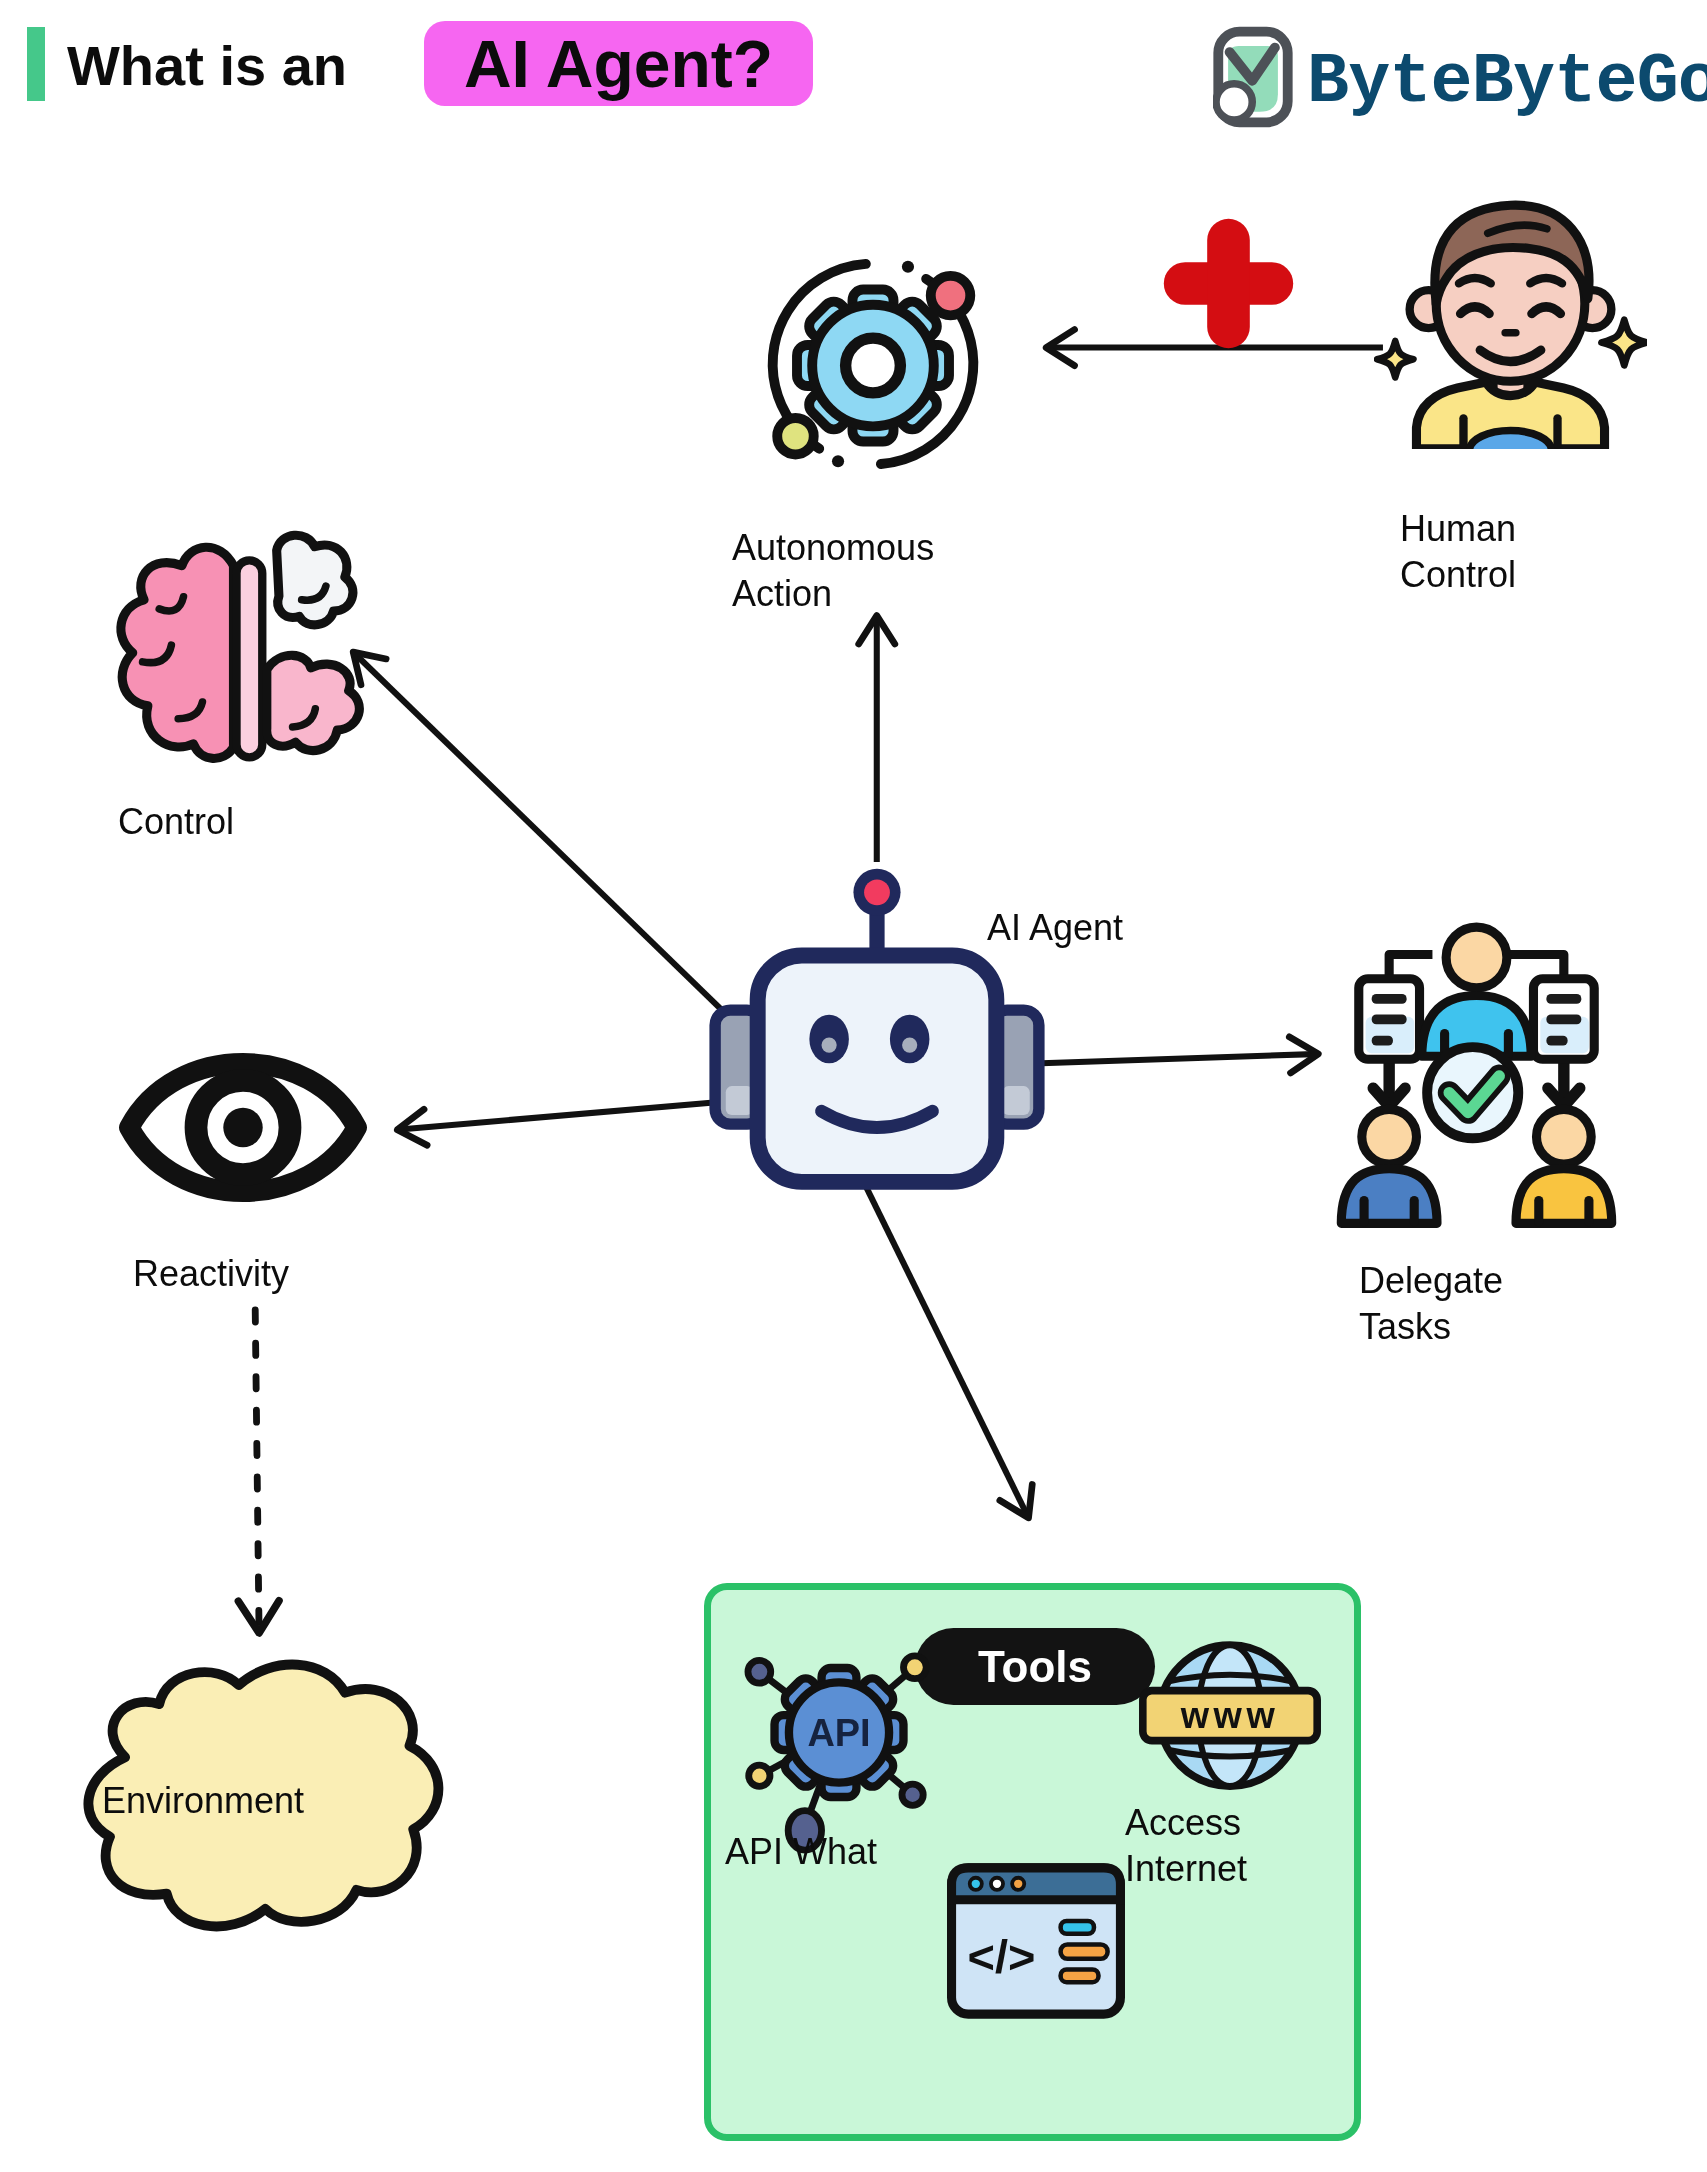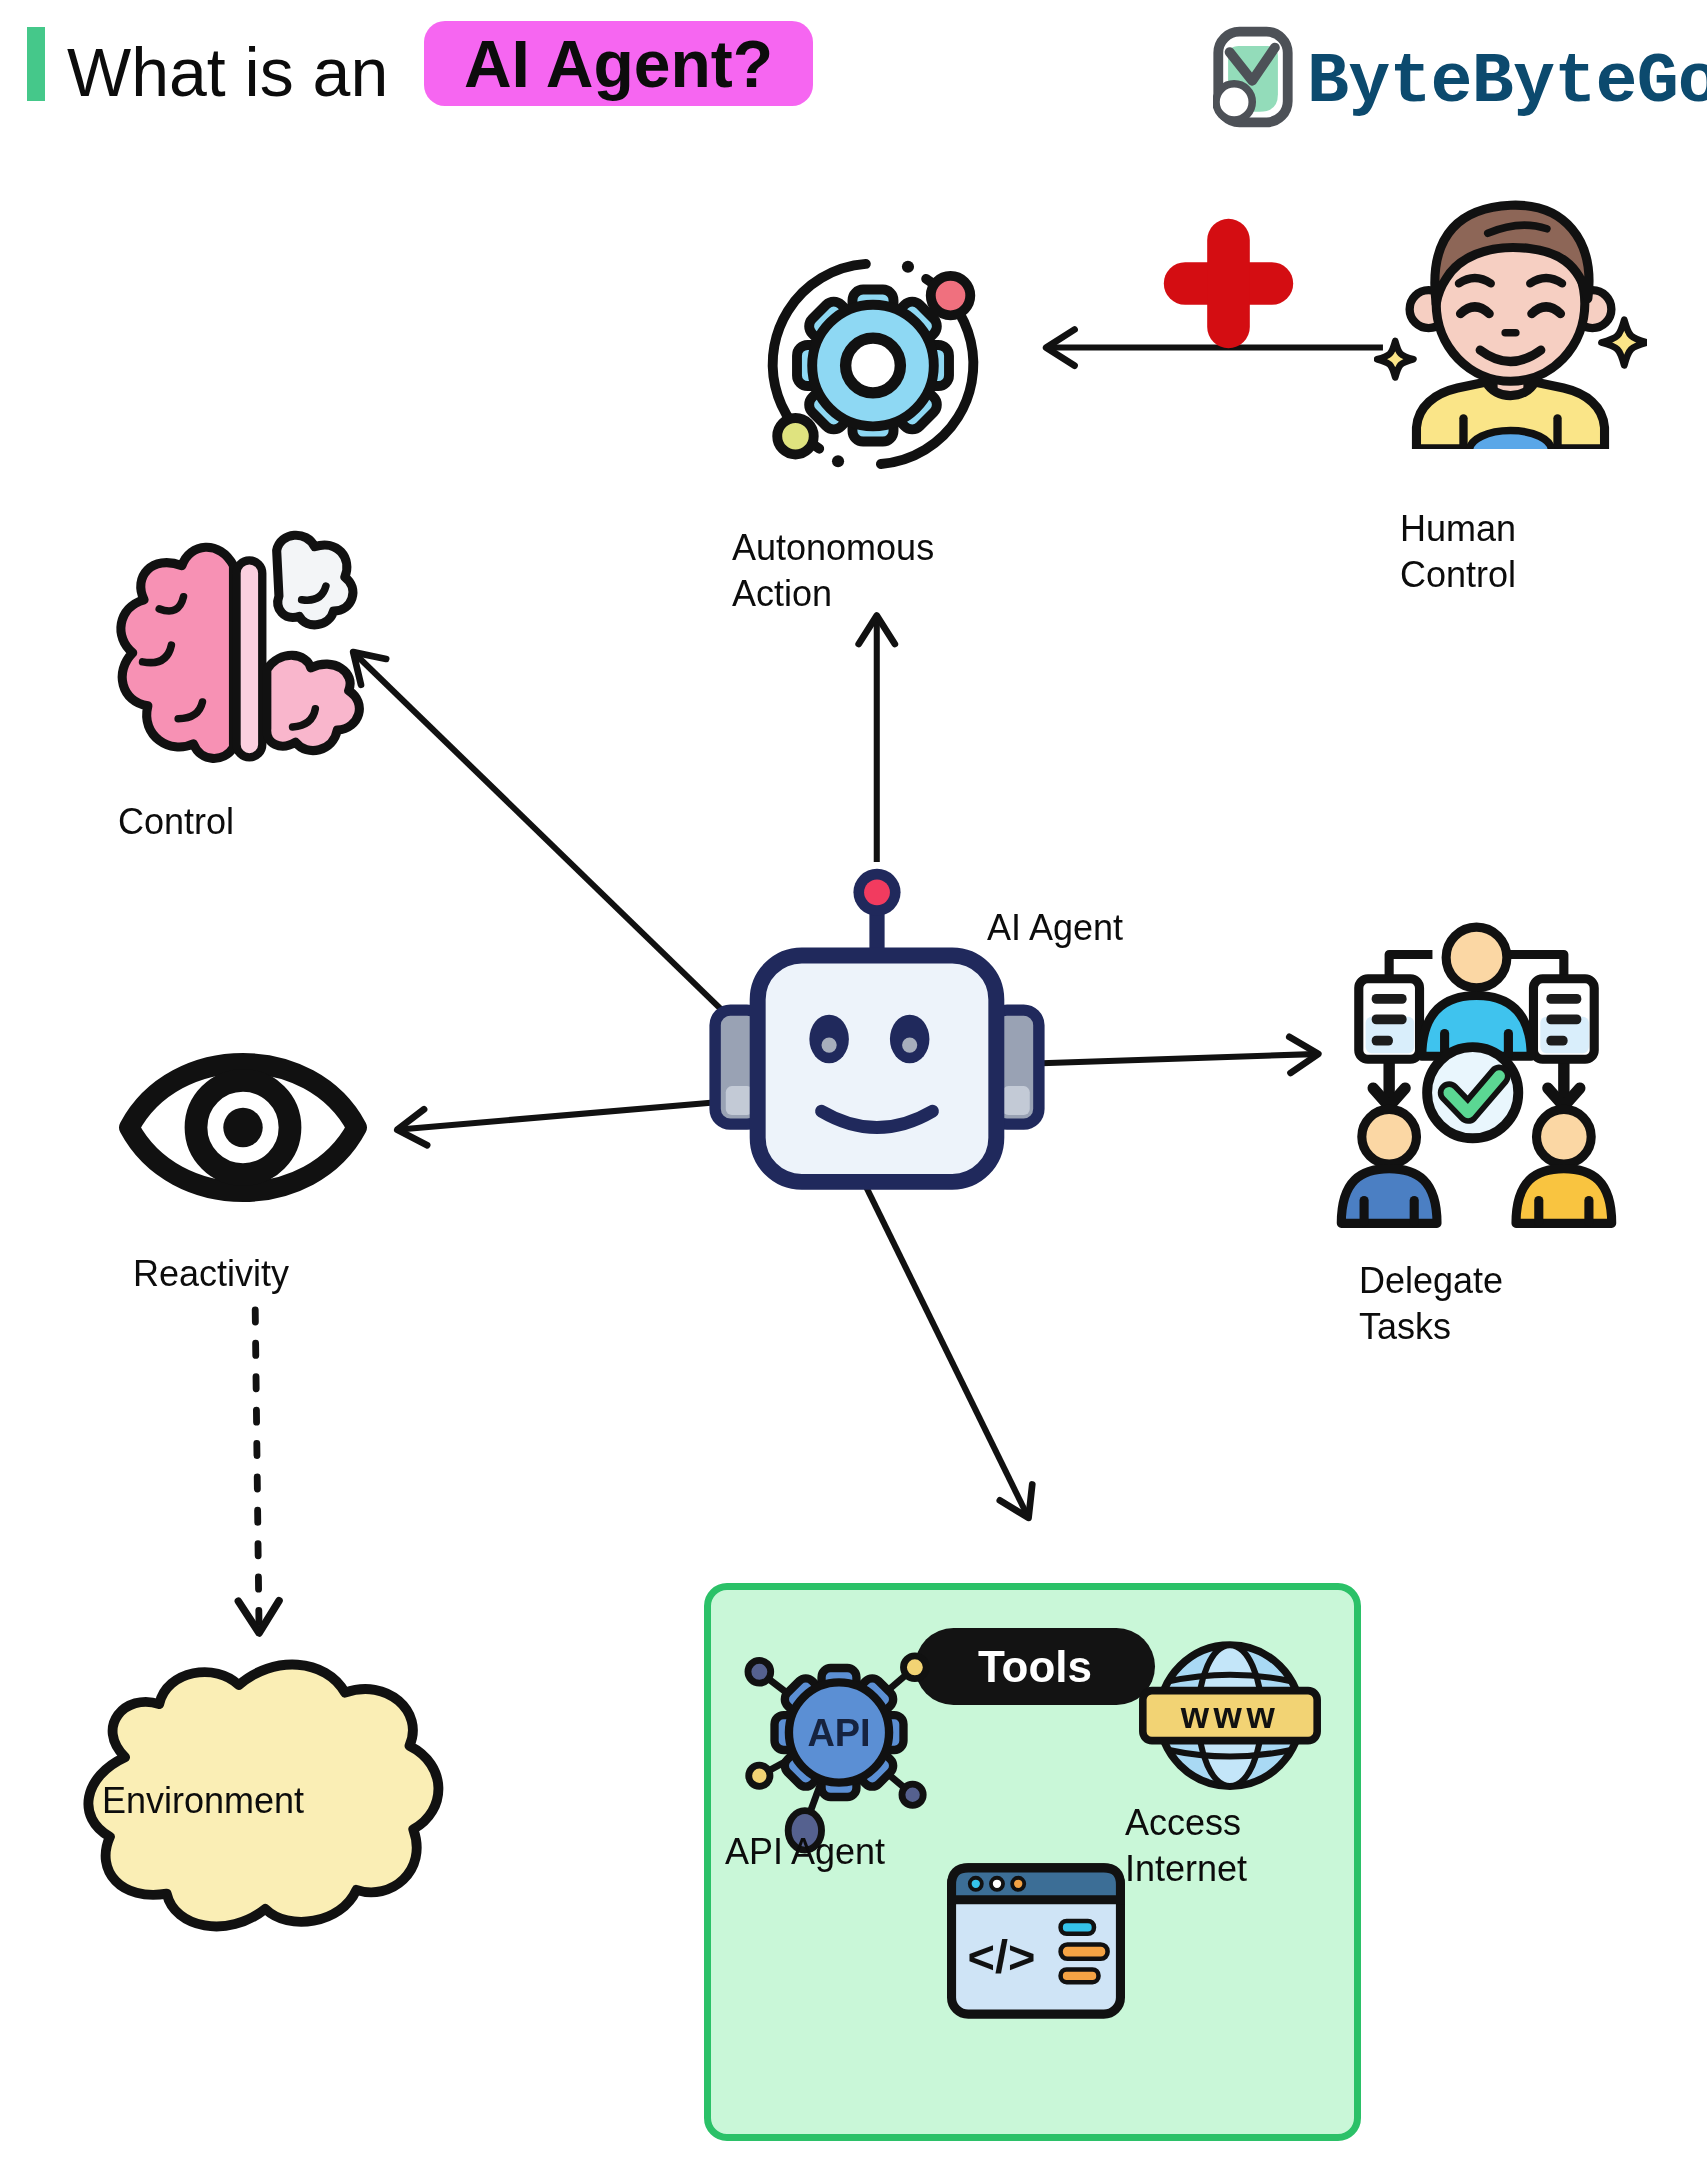--- a/index.html
+++ b/index.html
@@ -1,21 +1,21 @@
 <!DOCTYPE html>
 <html style="--c-accent_green: #45c88a; --c-highlight_pink: #f666f1; --c-plus_red: #d40d12; --c-tools_border: #2bc168; --c-tools_bg: #c9f7d8; --c-pill_bg: #131313; --c-arrow_black: #111111;font-size:12px"><head>
 <meta charset="utf-8">
 <style>
   html,body{margin:0;padding:0;background:#fff;}
   .canvas{position:relative;width:1708px;height:2172px;background:#ffffff;overflow:hidden;
           font-family:"Liberation Sans", sans-serif;color:#0c0c0c;}
   .abs{position:absolute;}
   .label{font-size:36px;line-height:46px;text-align:left;color:#0c0c0c;font-weight:400;}
   .accent-bar{background:var(--c-accent_green,#45c88a);}
-  .title-prefix{font-size:68px;font-weight:400;white-space:nowrap;}
+  .title-prefix{font-size:56px;font-weight:700;white-space:nowrap;}
   .title-highlight{background:var(--c-highlight_pink,#f666f1);border-radius:21px;
       font-size:66px;font-weight:700;display:flex;align-items:center;justify-content:center;}
   .brand-text{font-size:70px;font-weight:700;color:#0c4a6e;letter-spacing:-0.8px;white-space:nowrap;font-family:Liberation Mono, monospace;}
   .tools-box{background:var(--c-tools_bg,#c9f7d8);border:7.6px solid var(--c-tools_border,#2bc168);
       border-radius:23px;box-sizing:border-box;}
   .tools-pill{background:var(--c-pill_bg,#131313);border-radius:39px;display:flex;
       align-items:center;justify-content:center;}
   .tools-pill span{color:#ffffff;font-size:44px;font-weight:700;}
   .plus-arm{fill:var(--c-plus_red,#d40d12);}
   svg{display:block;}
@@ -199,21 +199,21 @@
     <ellipse cx="100" cy="247" rx="22" ry="26" fill="#55618f" stroke="#111" stroke-width="9"></ellipse>
     <g stroke="#111" stroke-width="11" fill="#5b8fd4">
       <rect x="60" y="95" width="170" height="46" rx="12"></rect>
       <rect x="60" y="95" width="170" height="46" rx="12" transform="rotate(45 145 118)"></rect>
       <rect x="60" y="95" width="170" height="46" rx="12" transform="rotate(90 145 118)"></rect>
       <rect x="60" y="95" width="170" height="46" rx="12" transform="rotate(135 145 118)"></rect>
     </g>
     <circle cx="145" cy="118" r="66" fill="#5b8fd4" stroke="#111" stroke-width="11"></circle>
     <text x="145" y="136" font-size="50" font-weight="700" fill="#16233f" text-anchor="middle" font-family="Liberation Sans, sans-serif">API</text>
   </svg>
-  <div class="abs label" style="left:725px;top:1829px;width:228px;">API Agent</div>
+  <div class="abs label" style="left:725px;top:1829px;width:228px;">API What</div>
 
   <svg class="abs" style="left:1139px;top:1636px;" width="182" height="163" viewBox="0 0 240 215">
     <circle cx="120" cy="105" r="93" fill="#a9d9f4" stroke="#111" stroke-width="10"></circle>
     <ellipse cx="120" cy="105" rx="42" ry="93" fill="#c4e6f9" stroke="#111" stroke-width="8"></ellipse>
     <path d="M 38,60 Q 120,42 202,60" stroke="#111" stroke-width="8" fill="none"></path>
     <path d="M 38,150 Q 120,168 202,150" stroke="#111" stroke-width="8" fill="none"></path>
     <rect x="5" y="72" width="230" height="66" rx="12" fill="#f2d374" stroke="#111" stroke-width="10"></rect>
     <text x="120" y="122" font-size="48" font-weight="700" fill="#111" text-anchor="middle" letter-spacing="6" font-family="Liberation Sans, sans-serif">www</text>
   </svg>
   <div class="abs label" style="left:1125px;top:1800px;width:213px;">Access Internet</div>

